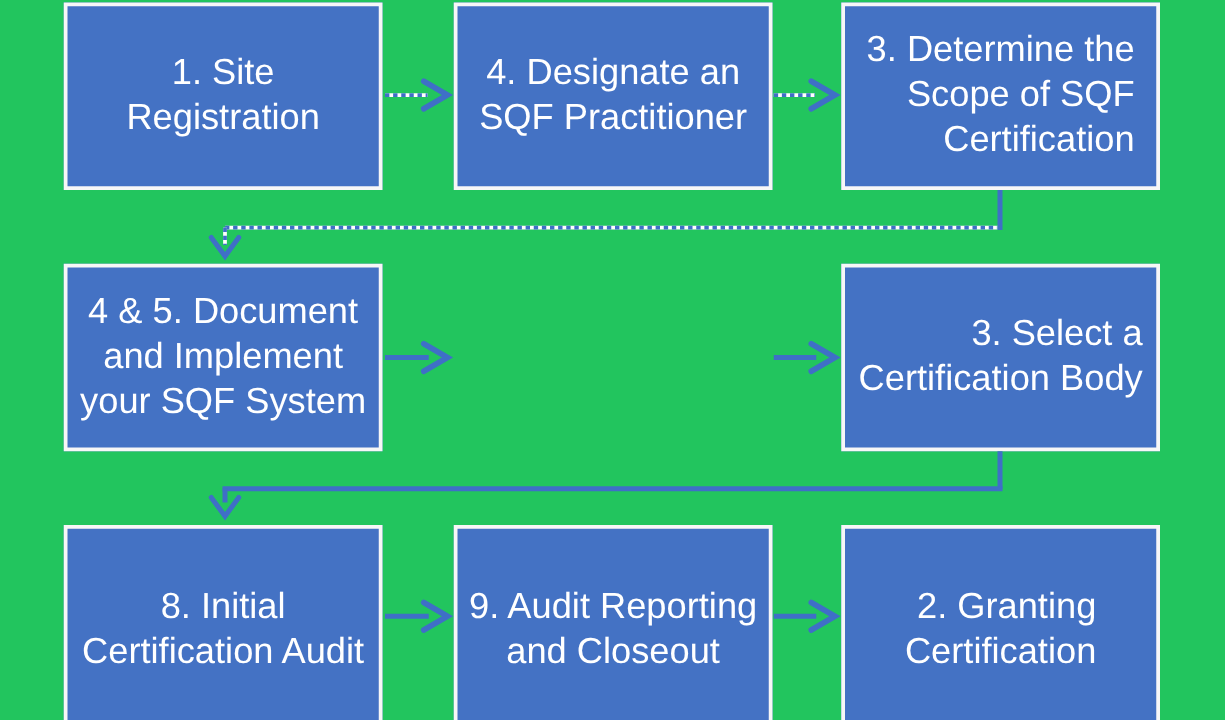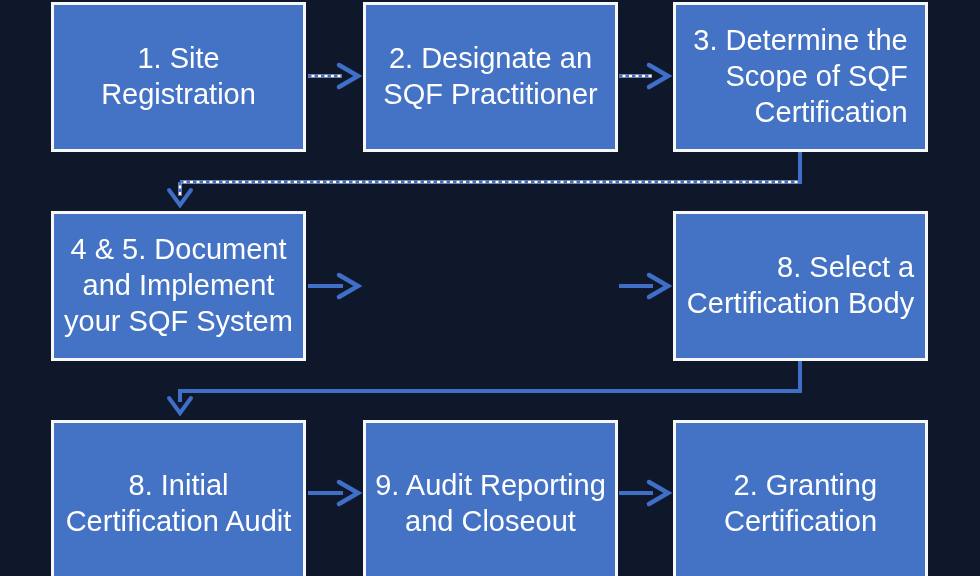--- a/index.html
+++ b/index.html
@@ -4,21 +4,21 @@
 <style>
   html, body {
     margin: 0;
     padding: 0;
     background: #4A7152;
   }
   #canvas {
     position: relative;
     width: 980px;
     height: 576px;
-    background: #0f172a;
+    background: #22c55e;
     font-family: "Liberation Sans", sans-serif;
     overflow: hidden;
   }
   .node {
     position: absolute;
     box-sizing: border-box;
     width: 255px;
     height: 150px;
     background: #4472C4;
     border: 3px solid #F7F7F7;
@@ -49,36 +49,36 @@
 </head>
 <body>
 
 <div id="canvas">
 
   <div class="node col1 row1">
     <span>1. Site
 Registration</span>
   </div>
   <div class="node col2 row1">
-    <span>2. Designate an
+    <span>4. Designate an
 SQF Practitioner</span>
   </div>
   <div class="node col3 row1">
     <span>3. Determine the
 Scope of SQF
 Certification</span>
   </div>
 
   <div class="node col1 row2">
     <span>4 &amp; 5. Document
 and Implement
 your SQF System</span>
   </div>
   <div class="node col3 row2">
-    <span>8. Select a
+    <span>3. Select a
 Certification Body</span>
   </div>
 
   <div class="node col1 row3">
     <span>8. Initial
 Certification Audit</span>
   </div>
   <div class="node col2 row3">
     <span>9. Audit Reporting
 and Closeout</span>

